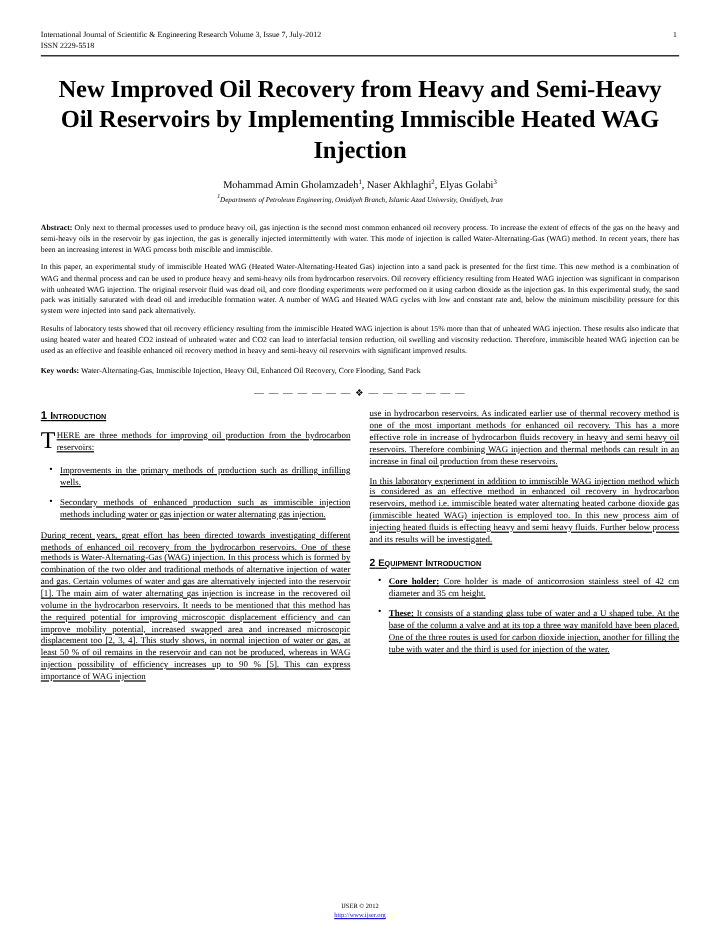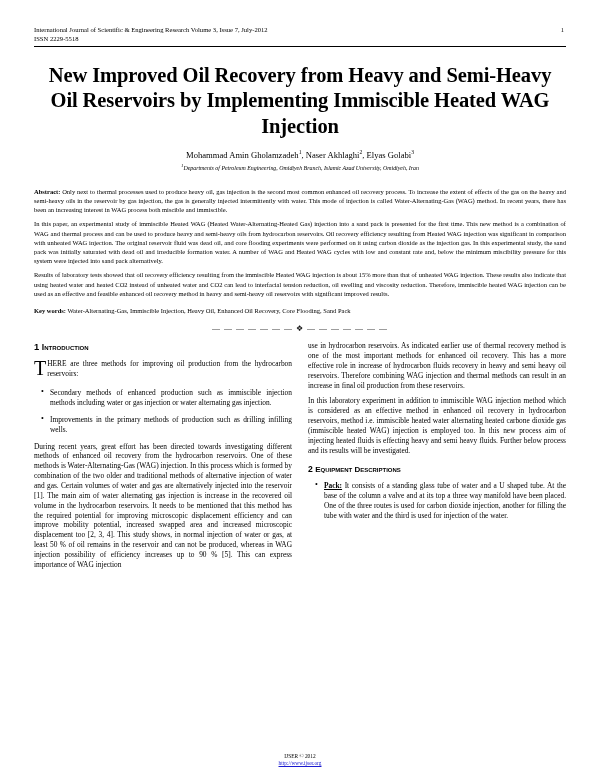--- a/index.html
+++ b/index.html
@@ -84,20 +84,21 @@
     text-align: center;
     font-size: 8px;
     letter-spacing: 1px;
     margin: 9px 0 8px 0;
     color: #111;
   }
   .columns {
     display: flex;
     gap: 16px;
     margin-top: 2px;
+    text-decoration: underline;
   }
   .col {
     width: 258px;
     font-size: 7.4px;
     line-height: 1.33;
     text-align: justify;
   }
   .sec-head {
     font-size: 9.4px;
     margin: 0 0 5px 0;
@@ -215,39 +216,40 @@
       <div class="sec-head">
         <span class="num">1</span>
         <span class="sc">Introduction</span>
       </div>
 
       <p class="dropcap-para">
         <span class="dropcap">T</span><span>HERE are three methods for improving oil production from the hydrocarbon reservoirs:</span>
       </p>
 
       <ul class="bullets">
+        <li>Improvements in the primary methods of production such as drilling infilling wells.</li>
         <li>Secondary methods of enhanced production such as immiscible injection methods including water or gas injection or water alternating gas injection.</li>
-        <li>Improvements in the primary methods of production such as drilling infilling wells.</li>
       </ul>
 
       <p class="body noindent">During recent years, great effort has been directed towards investigating different methods of enhanced oil recovery from the hydrocarbon reservoirs. One of these methods is Water-Alternating-Gas (WAG) injection. In this process which is formed by combination of the two older and traditional methods of alternative injection of water and gas. Certain volumes of water and gas are alternatively injected into the reservoir [1]. The main aim of water alternating gas injection is increase in the recovered oil volume in the hydrocarbon reservoirs. It needs to be mentioned that this method has the required potential for improving microscopic displacement efficiency and can improve mobility potential, increased swapped area and increased microscopic displacement too [2, 3, 4]. This study shows, in normal injection of water or gas, at least 50 % of oil remains in the reservoir and can not be produced, whereas in WAG injection possibility of efficiency increases up to 90 % [5]. This can express importance of WAG injection</p>
     </div>
 
     <div class="col">
       <p class="body noindent">use in hydrocarbon reservoirs. As indicated earlier use of thermal recovery method is one of the most important methods for enhanced oil recovery. This has a more effective role in increase of hydrocarbon fluids recovery in heavy and semi heavy oil reservoirs. Therefore combining WAG injection and thermal methods can result in an increase in final oil production from these reservoirs.</p>
       <p class="body noindent">In this laboratory experiment in addition to immiscible WAG injection method which is considered as an effective method in enhanced oil recovery in hydrocarbon reservoirs, method i.e. immiscible heated water alternating heated carbone dioxide gas (immiscible heated WAG) injection is employed too. In this new process aim of injecting heated fluids is effecting heavy and semi heavy fluids. Further below process and its results will be investigated.</p>
 
       <div class="sec-head-2">
         <span class="num">2</span>
-        <span class="sc">Equipment Descriptions</span>
+        <span class="sc">Equipment Introduction</span>
       </div>
 
 
       <ul class="bullets tight">
-        <li><span class="bold-lead">Pack:</span><span> It consists of a standing glass tube of water and a U shaped tube. At the base of the column a valve and at its top a three way manifold have been placed. One of the three routes is used for carbon dioxide injection, another for filling the tube with water and the third is used for injection of the water.</span></li>
+        <li><span class="bold-lead">Core holder:</span><span> Core holder is made of anticorrosion stainless steel of 42 cm diameter and 35 cm height.</span></li>
+        <li><span class="bold-lead">These:</span><span> It consists of a standing glass tube of water and a U shaped tube. At the base of the column a valve and at its top a three way manifold have been placed. One of the three routes is used for carbon dioxide injection, another for filling the tube with water and the third is used for injection of the water.</span></li>
       </ul>
     </div>
 
   </div>
 
   <div class="footer">
     <div>IJSER © 2012</div>
     <div class="link">http://www.ijser.org</div>
   </div>
 

